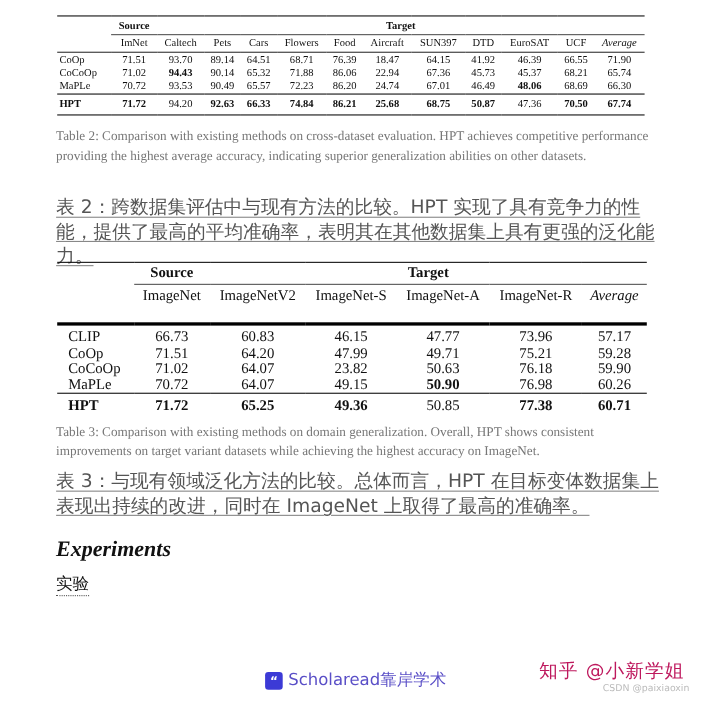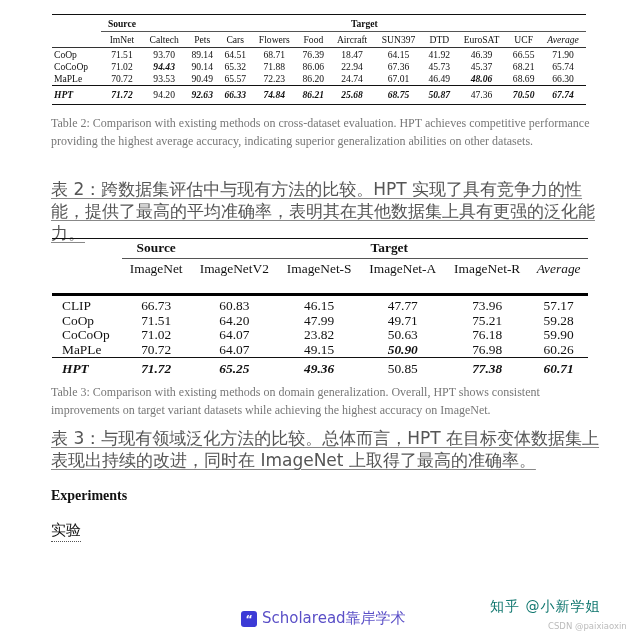--- a/index.html
+++ b/index.html
@@ -22,38 +22,38 @@
   .t3 { position: absolute; left: 52px; top: 238px; width: 536px; border-collapse: collapse;
         font-size: 13.4px; line-height: 14.5px; }
   .t3 th, .t3 td { padding: 0 4px; text-align: center; white-space: nowrap; font-weight: normal; }
   .t3 .grp th { font-weight: bold; border-top: 1.6px solid #111; padding-top: 2px; padding-bottom: 2px; }
   .t3 .cols th { padding-top: 3px; padding-bottom: 17px; }
   .t3 .cols th.cm { border-top: 0.8px solid #555; }
   .t3 .firstrow td { border-top: 3px solid #000000; padding-top: 3px; }
   .t3 .hpt td { border-top: 1.4px solid #111; padding-top: 4px; padding-bottom: 2px; }
   .t3 td.m { text-align: left; padding-left: 10px; }
 
-  .b { font-weight: bold !important; font-style: italic; }
+  .b { font-weight: bold !important; }
   .i { font-style: italic; }
 
   
   .cap { position: absolute; left: 51px; width: 544px; color: #777; font-size: 12px; line-height: 18px; }
   .zh { position: absolute; left: 51px; width: 550px; color: #555;
         font-family: "DejaVu Sans", sans-serif; font-size: 17px; line-height: 22px;
         text-decoration: underline; text-decoration-color: #888; text-underline-offset: 3px; }
-  .heading-en { position: absolute; left: 51px; top: 488px; font-size: 14px; font-weight: bold; color: #111; }
+  .heading-en { position: absolute; left: 51px; top: 488px; font-size: 20px; font-weight: bold; color: #111; font-style: italic; }
   .heading-zh { position: absolute; left: 51px; top: 521px; font-family: "DejaVu Sans", sans-serif; font-size: 15px; color: #111;
                 border-bottom: 1.5px dotted #555; padding-bottom: 1px; }
 
   
   .brand { position: absolute; left: 241px; top: 609px; display: flex; align-items: center; gap: 5px;
            font-family: "DejaVu Sans", sans-serif; font-size: 15px; color: #5a4fc7; }
   .brand-icon { width: 16px; height: 16px; background: #3c3ad6; border-radius: 3px; color: #fff;
                 font-size: 11px; font-weight: bold; line-height: 17px; text-align: center; }
-  .zhihu { position: absolute; left: 490px; top: 598px; font-family: "DejaVu Sans", sans-serif; font-size: 14px; color: #0f766e; letter-spacing: 1px; }
+  .zhihu { position: absolute; left: 490px; top: 598px; font-family: "DejaVu Sans", sans-serif; font-size: 17px; color: #be185d; letter-spacing: 1px; }
   .csdn { position: absolute; left: 548px; top: 621px; font-family: "DejaVu Sans", sans-serif; font-size: 8.5px; color: #bbb; }
 </style>
 </head>
 <body>
 
 <table class="t2">
   <tbody>
       <tr class="grp toprule">
     <th></th>
     <th>Source</th>

